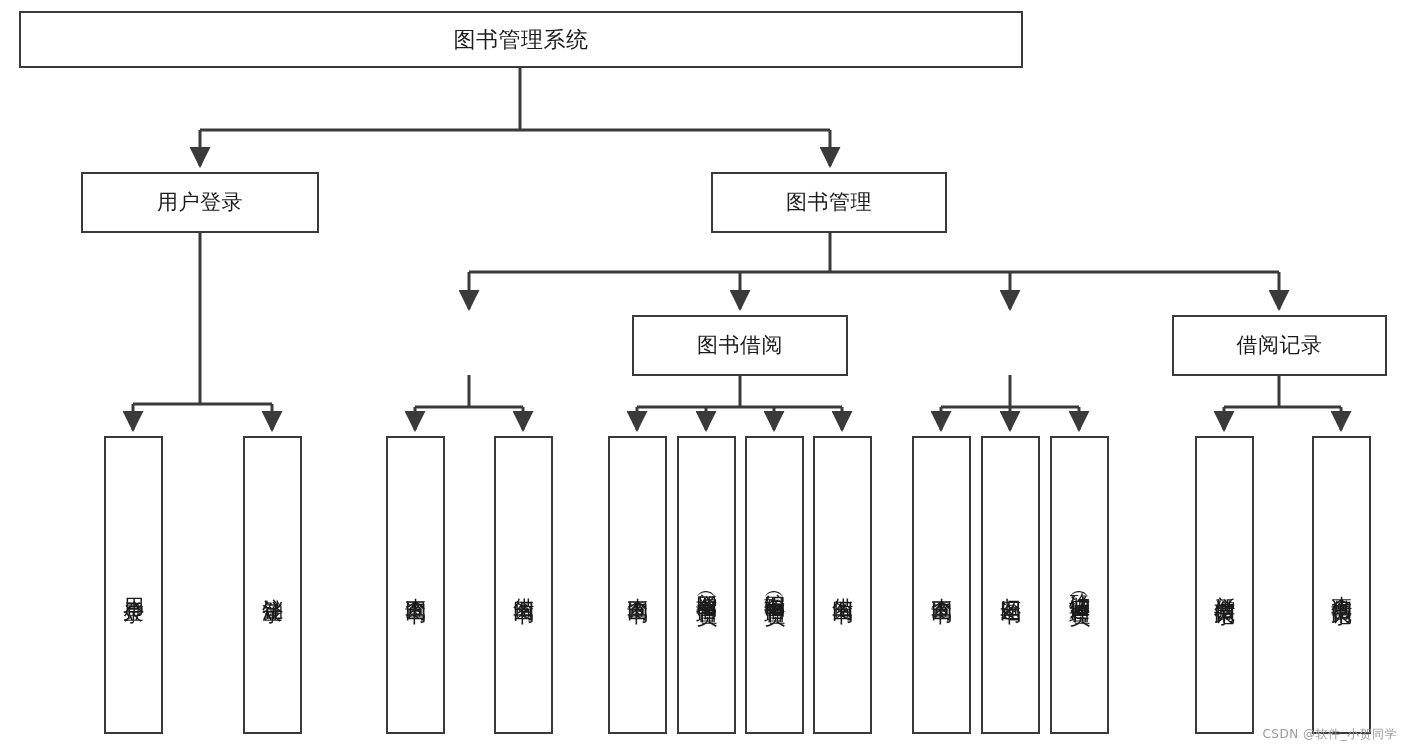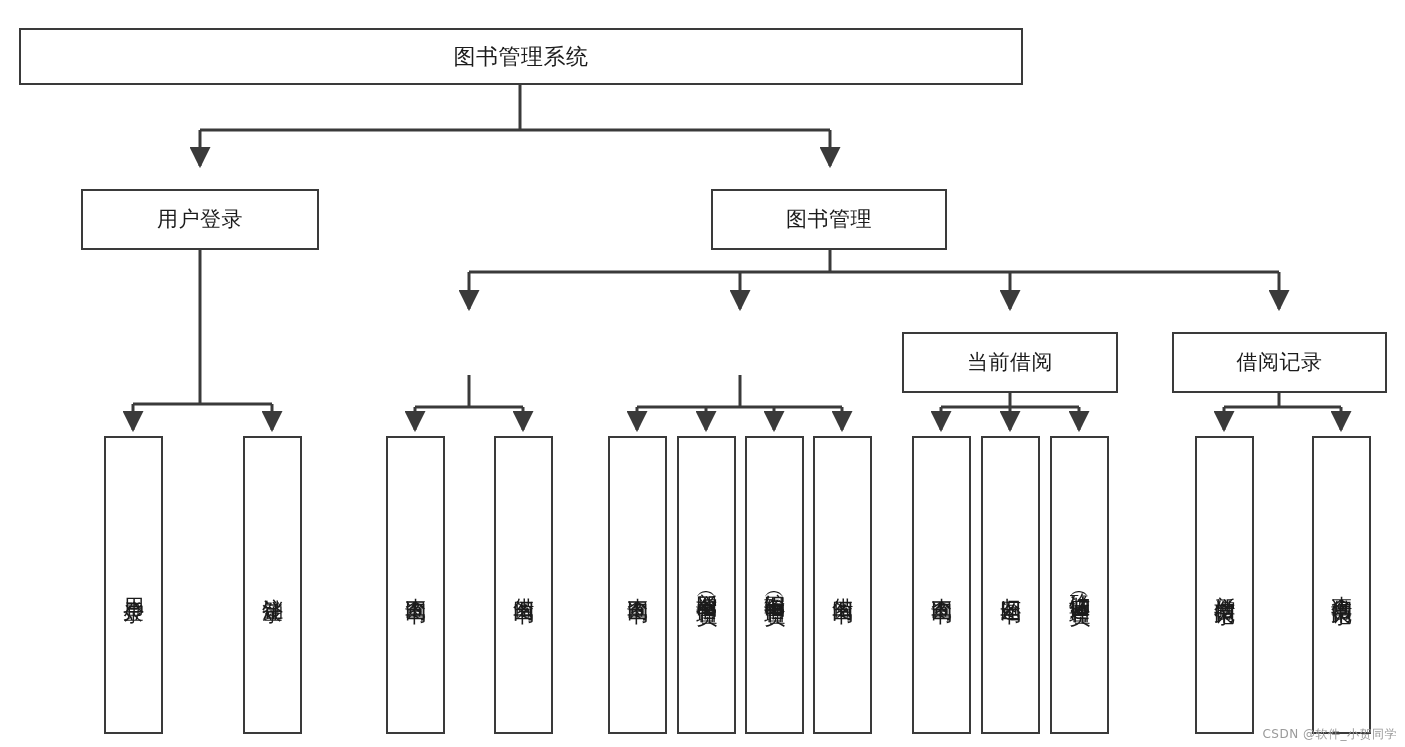--- a/index.html
+++ b/index.html
@@ -24,21 +24,20 @@
   }
   .node{
     position:absolute;
     box-sizing:border-box;
     background:#ffffff;
     border:2px solid #3a3a3a;
     display:flex;
     align-items:center;
     justify-content:center;
     z-index:2;
-    margin-top:17px;
   }
   .node .label{
     font-size:21px;
     line-height:1.25;
     letter-spacing:0.5px;
     color:#1b1b1b;
     white-space:nowrap;
   }
   .node.root .label{font-size:22px;}
   .leaf{
@@ -134,22 +133,22 @@
     <span class="label">图书管理系统</span>
   </div>
 
   <div class="node" style="left:81px; top:172px; width:238px; height:61px;">
     <span class="label">用户登录</span>
   </div>
   <div class="node" style="left:711px; top:172px; width:236px; height:61px;">
     <span class="label">图书管理</span>
   </div>
 
-  <div class="node" style="left:902px; top:315px; width:216px; height:61px;">
-    <span class="label">当前借阅</span>
+  <div class="node" style="left:632px; top:315px; width:216px; height:61px;">
+    <span class="label">图书借阅</span>
   </div>
   <div class="node" style="left:1172px; top:315px; width:215px; height:61px;">
     <span class="label">借阅记录</span>
   </div>
 
   <div class="leaf" style="left:104px; top:436px; width:59px; height:298px;">
     <span class="label">用户登录</span>
   </div>
   <div class="leaf" style="left:243px; top:436px; width:59px; height:298px;">
     <span class="label">注销登录</span>

